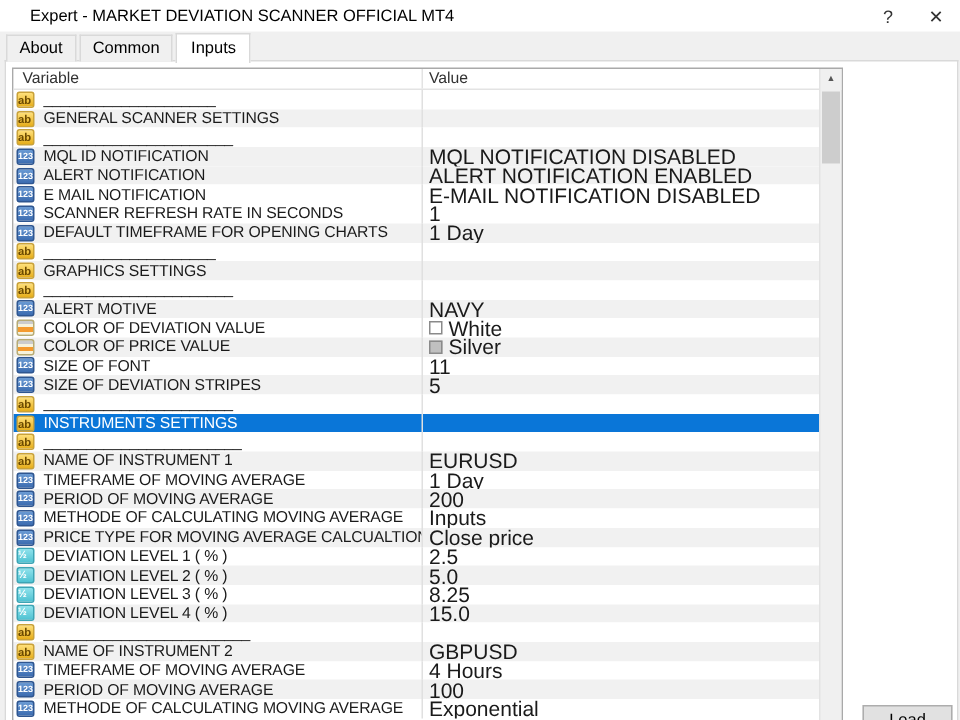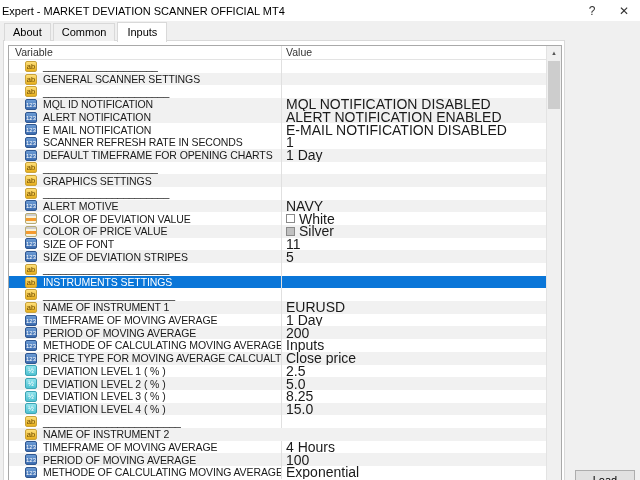--- a/index.html
+++ b/index.html
@@ -5,43 +5,43 @@
   html,body{margin:0;padding:0;}
   body{
     width:640px;height:480px;overflow:hidden;position:relative;
     background:#f0f0f0;
     font-family:"Liberation Sans",sans-serif;
     font-size:11px;color:#000;
     -webkit-font-smoothing:antialiased;
   }
   
   .titlebar{position:absolute;left:0;top:0;width:640px;height:21px;background:#ffffff;display:flex;align-items:center;}
-  .title{padding-left:2px;font-size:11px;color:#000;}
+  .title{padding-left:20px;font-size:11px;color:#000;}
   .caption-btns{position:absolute;right:0;top:0;height:21px;display:flex;}
   .cap-btn{width:32px;height:21px;display:flex;align-items:center;justify-content:center;color:#333;font-size:12px;cursor:default;}
   
   .tabstrip{position:absolute;left:4px;top:22px;height:19px;display:flex;align-items:flex-end;z-index:3;}
   .tab{background:#f0f0f0;border:1px solid #d9d9d9;border-bottom:none;padding:2px 8px 3px 8px;margin-right:2px;font-size:11px;color:#000;position:relative;}
   .tab.active{background:#ffffff;padding:3px 9px 4px 9px;margin-bottom:-1px;z-index:4;}
   
-  .pane{position:absolute;left:3px;top:40px;width:562px;height:440px;background:#ffffff;border:1px solid #d9d9d9;border-bottom:none;box-sizing:border-box;overflow:hidden;}
+  .pane{position:absolute;left:3px;top:40px;width:636px;height:440px;background:#ffffff;border:1px solid #d9d9d9;border-bottom:none;box-sizing:border-box;overflow:hidden;}
   
   .tablewrap{position:absolute;left:4px;top:4px;width:554px;height:436px;border:1px solid #a9a9a9;box-sizing:border-box;background:#fff;overflow:hidden;}
   .thead{height:13px;display:grid;grid-template-columns:272px 1fr;border-bottom:1px solid #e3e3e3;background:#fff;}
   .thead .hcell{padding:0 0 0 6px;line-height:13px;color:#333;font-size:10.5px;}
   .thead .hcell.val{border-left:1px solid #e3e3e3;padding-left:4px;}
   .tbody{position:absolute;left:0;top:14px;right:14px;bottom:0;}
   .row{height:12.7px;display:grid;grid-template-columns:272px 1fr;align-items:center;background:#fff;cursor:default;}
   .row.alt{background:#f1f1f1;}
   .row.selected{background:#0a76d8;}
   .row.selected .lbl,.row.selected .vcell{color:#ffffff;}
   .vargrp{display:flex;align-items:center;height:100%;overflow:hidden;white-space:nowrap;}
   .lbl{font-size:10.5px;color:#1a1a1a;letter-spacing:-0.1px;white-space:nowrap;}
   .vcell{border-left:1px solid #e0e0e0;height:100%;display:flex;align-items:center;padding-left:4px;font-size:14px;color:#1a1a1a;overflow:hidden;white-space:nowrap;}
-  .ic{box-sizing:border-box;width:12px;height:11px;border-radius:2px;flex:0 0 12px;margin:0 6px 0 16px;text-align:center;font-weight:normal;font-size:6.5px;line-height:10px;color:#fff;}
+  .ic{box-sizing:border-box;width:12px;height:11px;border-radius:2px;flex:0 0 12px;margin:0 6px 0 2px;font-weight:bold;font-size:6.5px;line-height:10px;color:#fff;}
   .ic.ab{background:linear-gradient(#ffe07a,#e6ae1c);border:1px solid #c9a23a;color:#6b4a00;font-size:7.5px;}
   .ic.int{background:linear-gradient(#6b9bd4,#3c6cb0);border:1px solid #2f5690;font-size:6px;}
   .ic.dbl{background:linear-gradient(#8fe2ec,#4fc2d2);border:1px solid #3da4b4;color:#fff;font-size:7px;}
   .ic.color{background:linear-gradient(180deg,#cccccc 0 2px,#f7f3dc 2px 4px,#f49a2e 4px 7px,#f7f3dc 7px 100%);border:1px solid #b7ab74;}
   .swatch{box-sizing:border-box;width:9px;height:9px;border:1px solid #8a8a8a;display:inline-block;margin-right:4px;flex:0 0 9px;}
   
   .vscroll{position:absolute;top:0;right:0;width:14px;bottom:0;background:#f0f0f0;border-left:1px solid #e3e3e3;}
   .sb-up{height:14px;display:flex;align-items:center;justify-content:center;font-size:6px;color:#555;}
   .sb-thumb{position:absolute;left:1px;right:1px;top:15px;height:48px;background:#cdcdcd;}
   
@@ -332,20 +332,23 @@
           </div>
           <div class="vcell">
             <span></span>
           </div>
         </div>
         <div class="row alt">
           <div class="vargrp">
             <span class="ic ab">ab</span>
             <span class="lbl">NAME OF INSTRUMENT 2</span>
           </div>
+          <div class="vcell">
+            <span>GBPUSD</span>
+          </div>
         </div>
         <div class="row">
           <div class="vargrp">
             <span class="ic int">123</span>
             <span class="lbl">TIMEFRAME OF MOVING AVERAGE</span>
           </div>
           <div class="vcell">
             <span>4 Hours</span>
           </div>
         </div>

